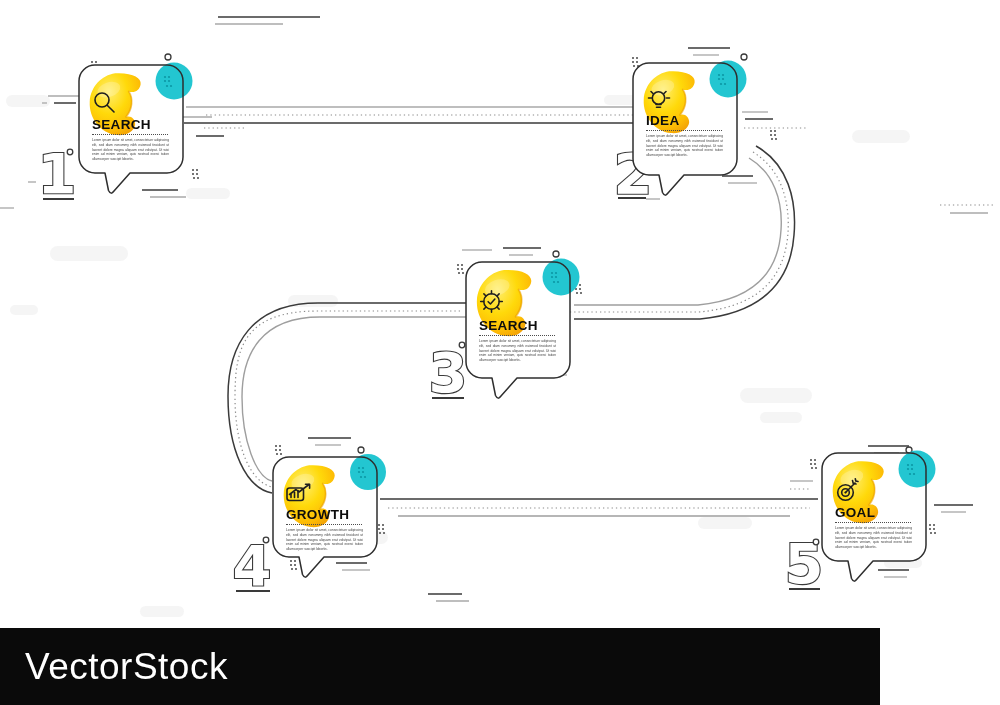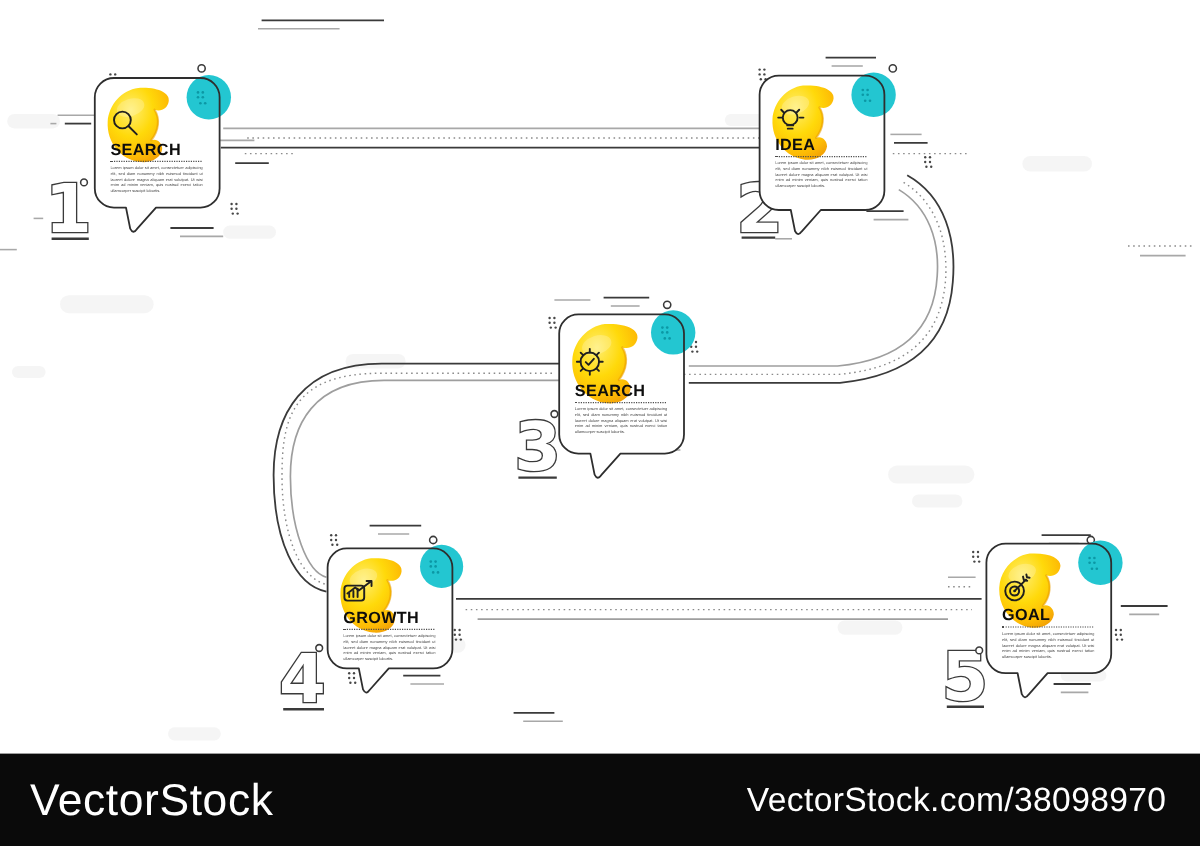--- a/index.html
+++ b/index.html
@@ -30,21 +30,21 @@
   .swoosh{left:8px;top:6px;width:60px;height:70px;overflow:visible;}
   .sw-shade{fill:none;stroke:#e89b00;stroke-width:2;opacity:.55;stroke-linecap:round;}
   .icon{left:12px;top:24px;width:27px;height:27px;overflow:visible;}
   .icon path,.icon circle,.icon line,.icon rect,.icon polyline{stroke:#1f1f1f;stroke-width:1.6;fill:none;stroke-linecap:round;stroke-linejoin:round;}
   .icon .fdot{fill:#1f1f1f;stroke:none;}
   .label{position:absolute;left:13px;font-size:13.5px;font-weight:800;letter-spacing:.3px;color:#0d0d0d;white-space:nowrap;}
   .sep{position:absolute;left:13px;width:76px;height:0;border-top:1.2px dotted #4c4c4c;}
   .body{position:absolute;left:13px;width:77px;height:30px;overflow:hidden;font-size:3.3px;line-height:1.45;color:#3e3e3e;text-align:justify;}
 
   
-  .bar{position:absolute;left:0;top:628px;width:1000px;height:77px;background:#0a0a0a;display:flex;align-items:center;justify-content:space-between;box-sizing:border-box;padding:0 28px 0 25px;gap:36px;}
+  .bar{position:absolute;left:0;top:628px;width:880px;height:77px;background:#0a0a0a;display:flex;align-items:center;justify-content:space-between;box-sizing:border-box;padding:0 28px 0 25px;gap:36px;}
   .brand{color:#ffffff;font-size:37px;letter-spacing:.5px;}
   .url{color:#ffffff;font-size:28px;letter-spacing:.3px;}
 </style>
 </head>
 <body>
 
 <div class="frame">
   <div class="stage">
 
     <svg class="bg" width="1000" height="628">
@@ -357,15 +357,14 @@
         <path d="M21.3,1.8 l0.5,2.2 l2.2,0.5"></path>
       </svg>
       <div class="label" style="top:52px">GOAL</div>
       <div class="sep" style="top:69px"></div>
       <div class="body" style="top:73px">Lorem ipsum dolor sit amet, consectetuer adipiscing elit, sed diam nonummy nibh euismod tincidunt ut laoreet dolore magna aliquam erat volutpat. Ut wisi enim ad minim veniam, quis nostrud exerci tation ullamcorper suscipit lobortis.</div>
     </div>
   </div>
 
   <div class="bar">
     <span class="brand">VectorStock</span>
-    <span class="url">VectorStock.com/38098970</span>
   </div>
 </div>
 
 </body></html>

